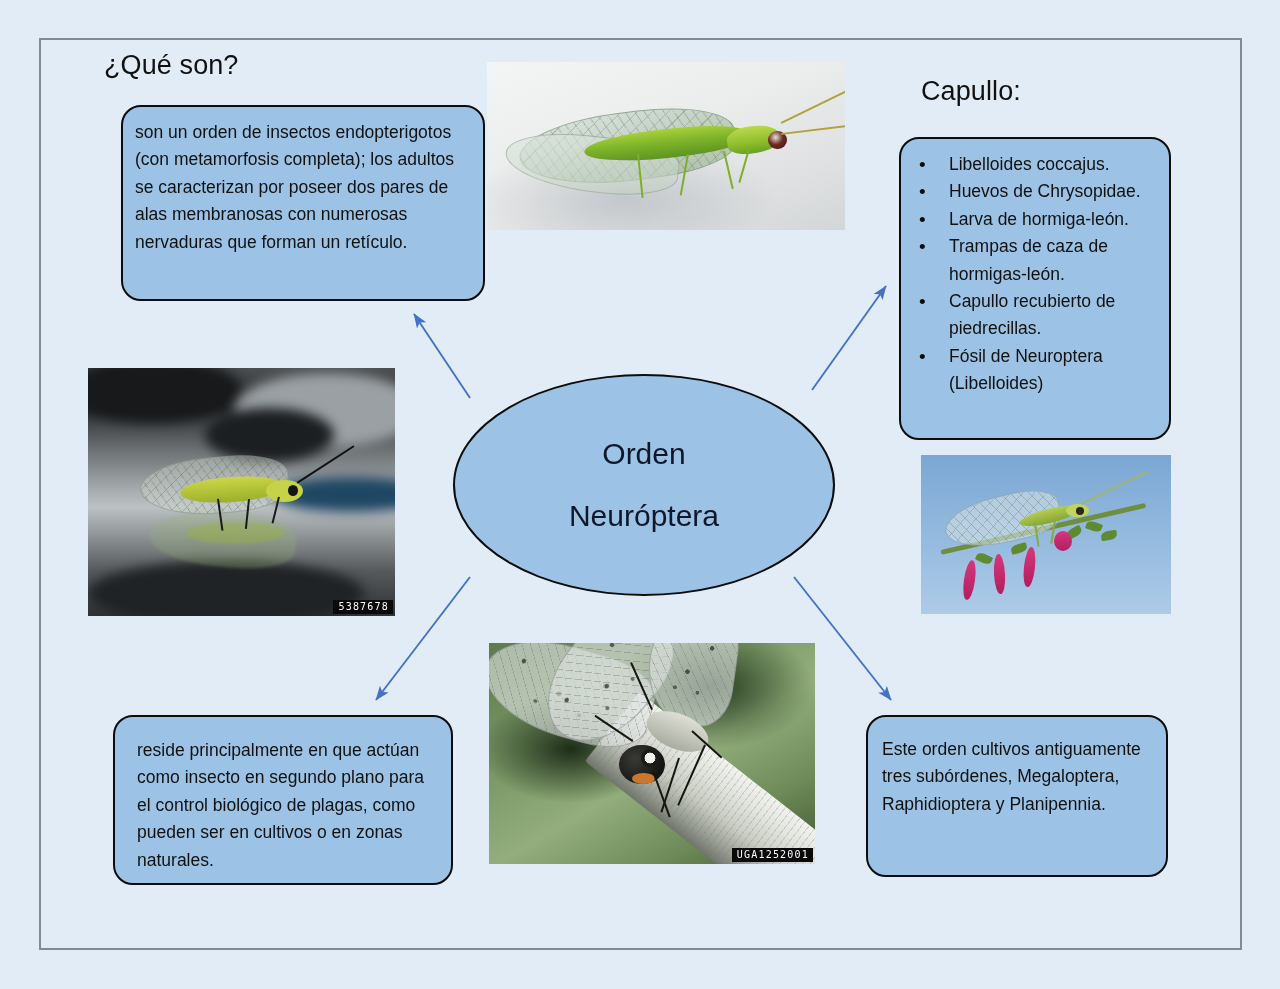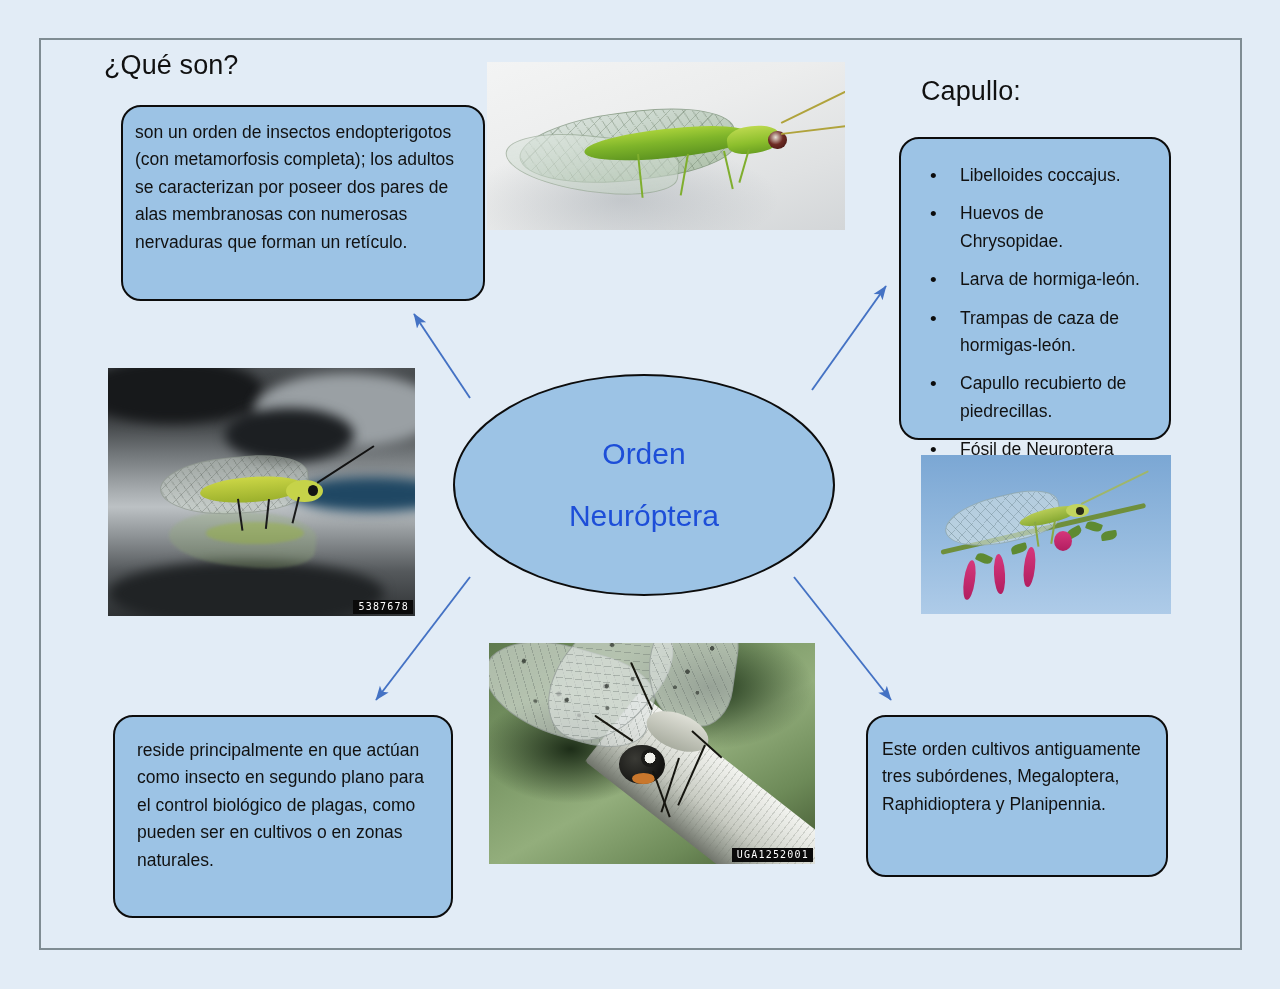--- a/index.html
+++ b/index.html
@@ -68,40 +68,40 @@
   #box-que-son {
     left: 81px; top: 105px; width: 364px; height: 196px;
     padding: 12px 14px 0 12px;
     margin-left: 40px;
   }
   #box-ejemplos {
     left: 899px; top: 137px; width: 272px; height: 303px;
     padding: 12px 10px 0 12px;
   }
   #box-control {
-    left: 113px; top: 715px; width: 340px; height: 203px;
+    left: 113px; top: 715px; width: 340px; height: 170px;
     padding: 20px 12px 4px 22px;
   }
   #box-subordenes {
     left: 866px; top: 715px; width: 302px; height: 162px;
     padding: 19px 12px 0 14px;
   }
 
   
   .bullets {
     list-style: none;
     margin: 0;
     padding: 0;
   }
   .bullets li {
     position: relative;
     padding-left: 36px;
     font-size: 17.5px;
     line-height: 1.565;
-    margin: 11px;
+    margin: 0;
   }
   .bullets li::before {
     content: "\2022";
     position: absolute;
     left: 6px;
     top: -1px;
     font-size: 19px;
     line-height: 1.565;
     color: #0c0c0c;
   }
@@ -117,21 +117,21 @@
     background: #9cc3e5;
     border: 2.5px solid #0c0c0c;
     box-sizing: border-box;
     display: flex;
     flex-direction: column;
     align-items: center;
     justify-content: center;
   }
   #center-node .cn-line {
     font-size: 30px;
-    color: #1d4ed8;
+    color: #0f172a;
     line-height: 1.0;
   }
   #center-node .cn-line.first { margin-bottom: 32px; }
 
   
   .photo {
     position: absolute;
     overflow: hidden;
     box-sizing: border-box;
   }
@@ -220,21 +220,21 @@
     background: #7fae2d;
     transform-origin: top center;
   }
   #photo-lacewing-white .leg.l1 { left: 42%; top: 55%; height: 26%; transform: rotate(-6deg); }
   #photo-lacewing-white .leg.l2 { left: 56%; top: 55%; height: 25%; transform: rotate(10deg); }
   #photo-lacewing-white .leg.l3 { left: 66%; top: 53%; height: 23%; transform: rotate(-13deg); }
   #photo-lacewing-white .leg.l4 { left: 73%; top: 52%; height: 21%; transform: rotate(16deg); }
 
   
   #photo-lacewing-gray {
-    left: 108px; top: 368px; width: 307px; height: 248px;
+    left: 88px; top: 368px; width: 307px; height: 248px;
     background:
       linear-gradient(180deg, #4b4f52 0%, #2b2d2f 16%, #6f7477 34%, #a9aeb1 50%,
                       #bcc1c4 56%, #8d9295 68%, #55595c 82%, #2f3234 100%);
   }
   #photo-lacewing-gray .blob {
     position: absolute;
     border-radius: 50%;
     filter: blur(6px);
   }
   #photo-lacewing-gray .blob.b1 { left: -8%; top: -4%; width: 58%; height: 26%; background: #17191b; }

